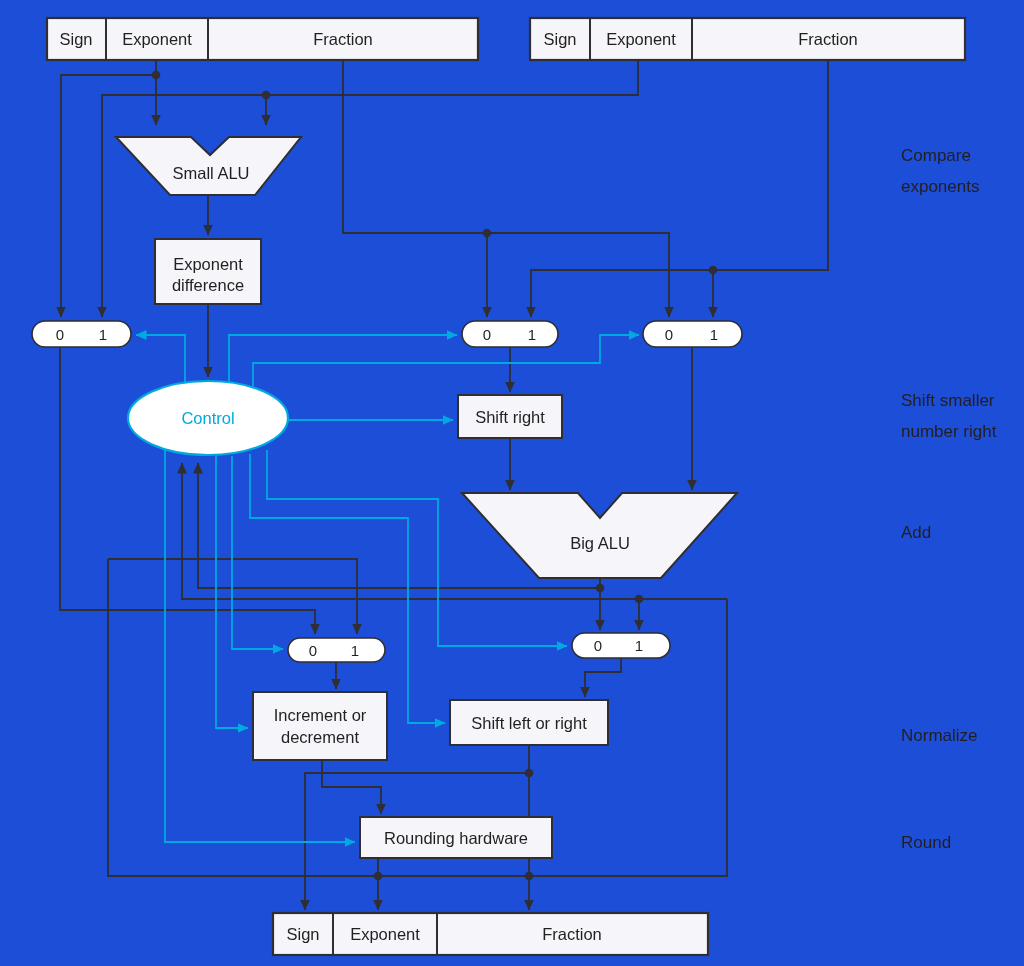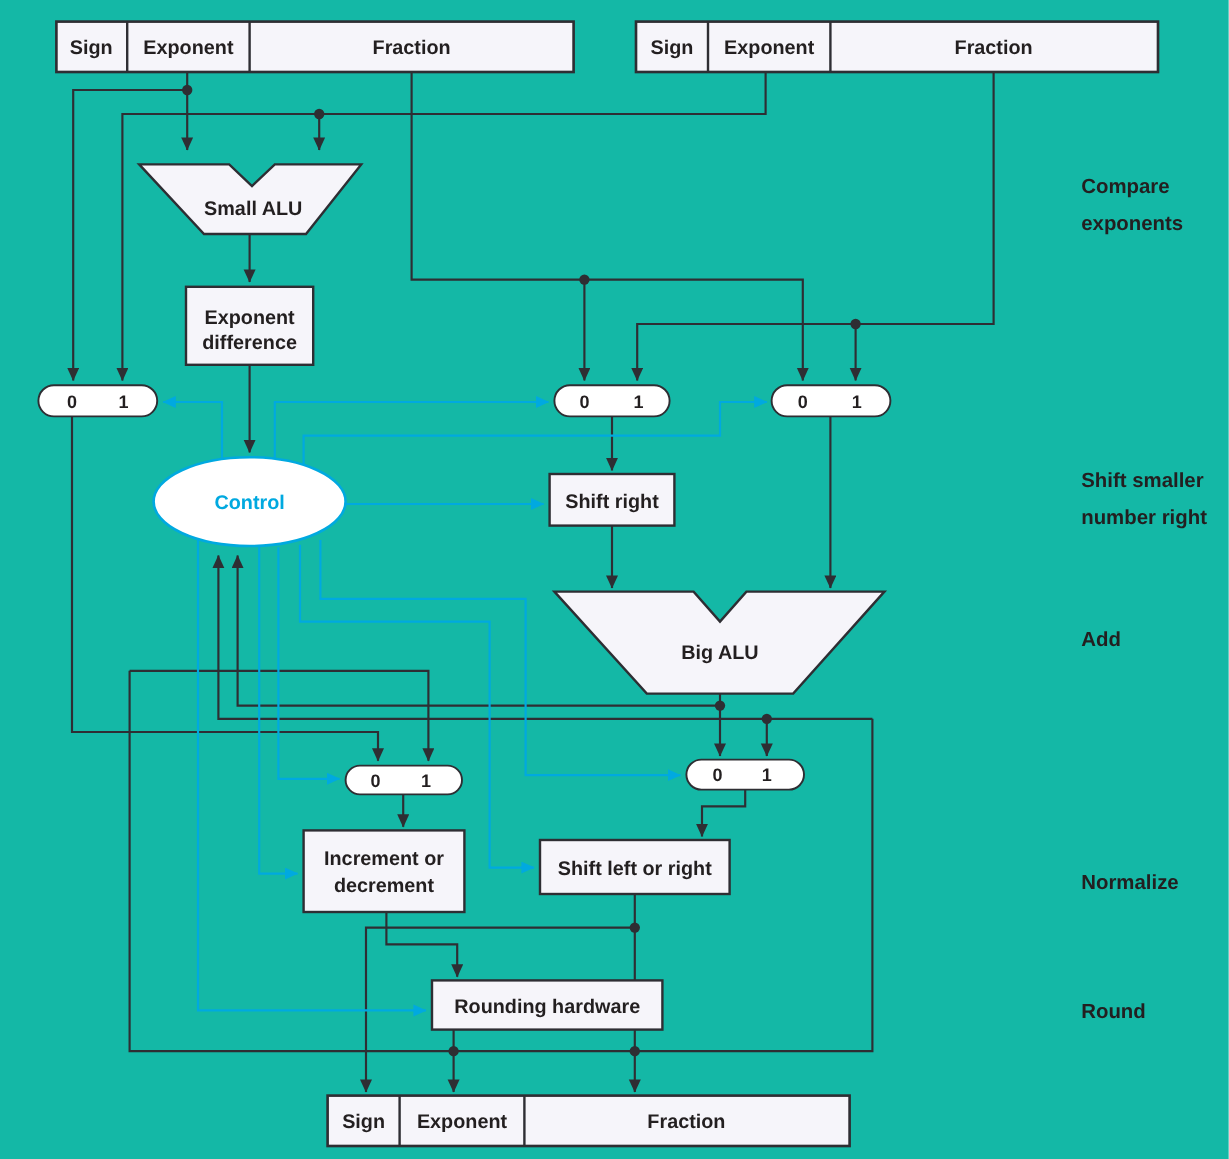--- a/index.html
+++ b/index.html
@@ -1,19 +1,19 @@
 <!DOCTYPE html>
 <html style="--accent: #00a9e0; --line: #2e2e33; --box_fill: #f6f5fa; --text: #231f20;"><head>
 <meta charset="utf-8">
 <style>
   :root{
     --accent:#00a9e0; --line:#2e2e33; --box_fill:#f6f5fa; --text:#231f20;
   }
   html,body{margin:0;padding:0;background:#ffffff;}
-  .stage{width:1024px;height:966px;position:relative;background:#14b8a6;font-weight:bold;}
+  .stage{width:1024px;height:966px;position:relative;background:#1d4ed8;}
   svg text{font-family:"Liberation Sans", sans-serif; fill:var(--text);}
   .wire{fill:none;stroke:var(--line);stroke-width:1.8;}
   .cwire{fill:none;stroke:var(--accent);stroke-width:1.8;}
   .box{fill:var(--box_fill);stroke:var(--line);stroke-width:2;}
   .reg{fill:var(--box_fill);stroke:var(--line);stroke-width:2.2;}
   .divider{stroke:var(--line);stroke-width:2;}
   .alu{fill:var(--box_fill);stroke:var(--line);stroke-width:2;}
   .mux{fill:#ffffff;stroke:var(--line);stroke-width:1.6;}
   .dot{fill:var(--line);}
   .mk-b{fill:var(--line);}

